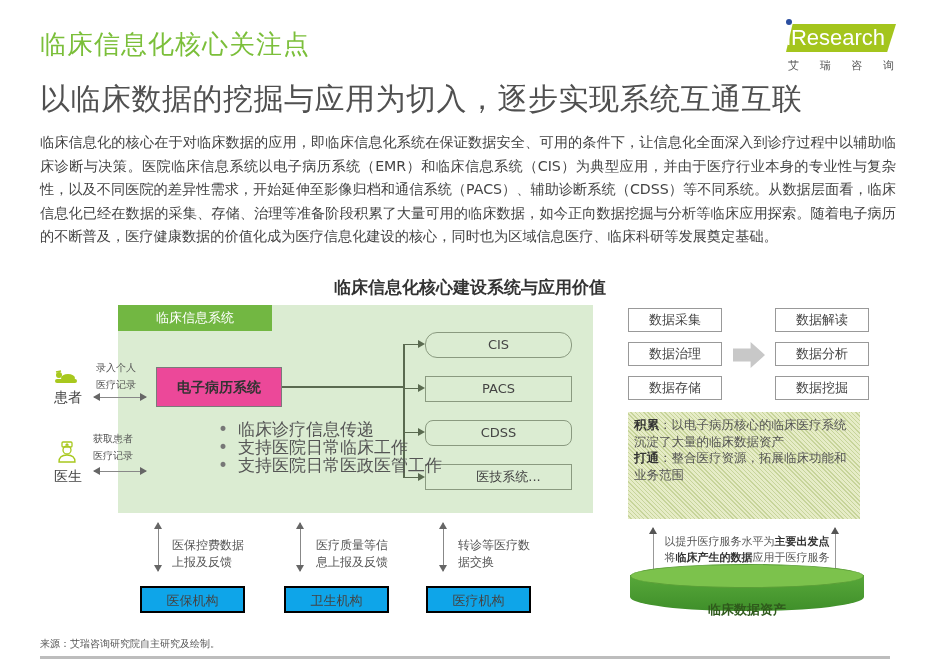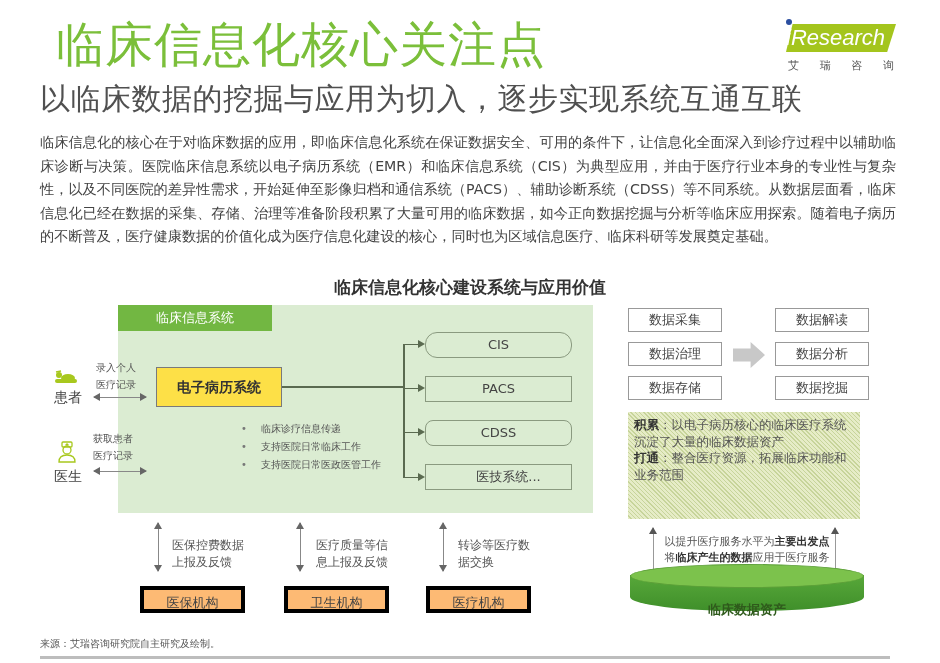--- a/index.html
+++ b/index.html
@@ -1,57 +1,57 @@
 <!DOCTYPE html>
 <html><head>
 <meta charset="utf-8">
 <style>
   * { box-sizing: border-box; margin: 0; padding: 0; }
   html, body { width: 940px; height: 663px; background: #ffffff; overflow: hidden; }
   body { position: relative; font-family: "DejaVu Sans", "Liberation Sans", sans-serif; color: #444; }
   .abs { position: absolute; }
 
-  .title-main { left: 40px; top: 20px; font-size: 48px; color: #7bbf3a; letter-spacing: 1px; white-space: nowrap; line-height: 48px; margin-left: 16px; }
+  .title-main { left: 40px; top: 20px; font-size: 26px; color: #7bbf3a; letter-spacing: 1px; white-space: nowrap; line-height: 48px; }
   .title-sub { left: 40px; top: 79px; font-size: 30px; color: #505050; white-space: nowrap; line-height: 40px; letter-spacing: 0.5px; }
 
   .logo { left: 772px; top: 10px; width: 130px; height: 60px; }
   .logo-band { position: absolute; left: 14px; top: 14px; width: 110px; height: 28px; background: #a4c51d; clip-path: polygon(6% 0, 100% 0, 92% 100%, 0 100%); }
-  .logo-text { position: absolute; left: 14px; top: 14px; font-size: 22px; color: #fff; line-height: 28px; font-family: "Liberation Sans", sans-serif; font-style: italic; }
+  .logo-text { position: absolute; left: 14px; top: 14px; font-size: 22px; color: #fff; line-height: 28px; font-family: "Liberation Sans", sans-serif; }
   .logo-dot { position: absolute; left: 14px; top: 9px; width: 6px; height: 6px; border-radius: 50%; background: #2b4ea0; }
   .logo-cn { position: absolute; left: 14px; top: 48px; width: 110px; font-size: 11px; color: #555; display: flex; justify-content: space-between; padding: 0 2px; }
 
   .body-text { left: 40px; top: 131px; width: 856px; font-size: 14.2px; line-height: 23.6px; color: #444; text-align: justify; }
 
   .diagram-title { left: 0; width: 940px; top: 276px; text-align: center; font-size: 17px; font-weight: bold; color: #333; }
 
   .cis-panel { left: 118px; top: 305px; width: 475px; height: 208px; background: #dbecd2; }
   .cis-tab { left: 118px; top: 305px; width: 154px; height: 26px; background: #72b742; color: #fff; font-size: 13px; line-height: 26px; text-align: center; }
 
-  .emr-box { left: 156px; top: 367px; width: 126px; height: 40px; border: 1px solid #7a7a7a; background: #fde047; font-size: 14px; font-weight: bold; color: #333; text-align: center; line-height: 38px; }
+  .emr-box { left: 156px; top: 367px; width: 126px; height: 40px; border: 1px solid #7a7a7a; background: #ec4899; font-size: 14px; font-weight: bold; color: #333; text-align: center; line-height: 38px; }
 
   .sys-box { left: 425px; width: 147px; height: 26px; border: 1px solid #8a9a80; background: #dbecd2; font-size: 13px; color: #444; text-align: center; line-height: 24px; }
 
   .line { background: #5a6a50; }
 
-  .bullets { left: 218px; top: 420px; font-size: 10px; color: #555; line-height: 18px; margin-left: 23px; }
+  .bullets { left: 218px; top: 420px; font-size: 17px; color: #555; line-height: 18px; }
   .bullets .b { white-space: nowrap; }
   .bullets .dot { display: inline-block; width: 20px; color: #777; }
 
   .actor-label { font-size: 14px; color: #444; }
   .actor-note { font-size: 10px; color: #555; line-height: 17px; white-space: nowrap; }
   .h-arrow { height: 1px; background: #888; }
   .h-arrow::before { content: ""; position: absolute; left: -1px; top: -4px; border-right: 7px solid #666; border-top: 4px solid transparent; border-bottom: 4px solid transparent; }
   .h-arrow::after { content: ""; position: absolute; right: -1px; top: -4px; border-left: 7px solid #666; border-top: 4px solid transparent; border-bottom: 4px solid transparent; }
 
   .v-arrow { width: 1px; background: #888; }
   .v-arrow::before { content: ""; position: absolute; left: -4px; top: -1px; border-bottom: 7px solid #666; border-left: 4px solid transparent; border-right: 4px solid transparent; }
   .v-arrow::after { content: ""; position: absolute; left: -4px; bottom: -1px; border-top: 7px solid #666; border-left: 4px solid transparent; border-right: 4px solid transparent; }
 
   .inst-note { font-size: 12px; color: #555; line-height: 17px; white-space: nowrap; }
-  .inst-box { width: 105px; height: 27px; border: 4px solid #000000; font-size: 13px; color: #444; text-align: center; line-height: 25px; background: #fdba74; }
+  .inst-box { width: 105px; height: 27px; border: 2px solid #000000; font-size: 13px; color: #444; text-align: center; line-height: 25px; background: #0ea5e9; }
 
   .data-box { width: 94px; height: 24px; border: 1px solid #999; font-size: 13px; color: #444; text-align: center; line-height: 22px; background: #fff; }
   .big-arrow { left: 733px; top: 342px; width: 32px; height: 26px; background: #c8c8c8; clip-path: polygon(0 25%, 55% 25%, 55% 0, 100% 50%, 55% 100%, 55% 75%, 0 75%); }
 
   .hatched { left: 628px; top: 412px; width: 232px; height: 107px;
     background: repeating-linear-gradient(45deg, #e6ecc7 0 2px, #c7d49a 2px 3px);
     padding: 5px 6px; font-size: 12.5px; line-height: 16.5px; color: #555; }
   .hatched b { color: #333; }
 
   .up-arrow { width: 1px; background: #999; }

